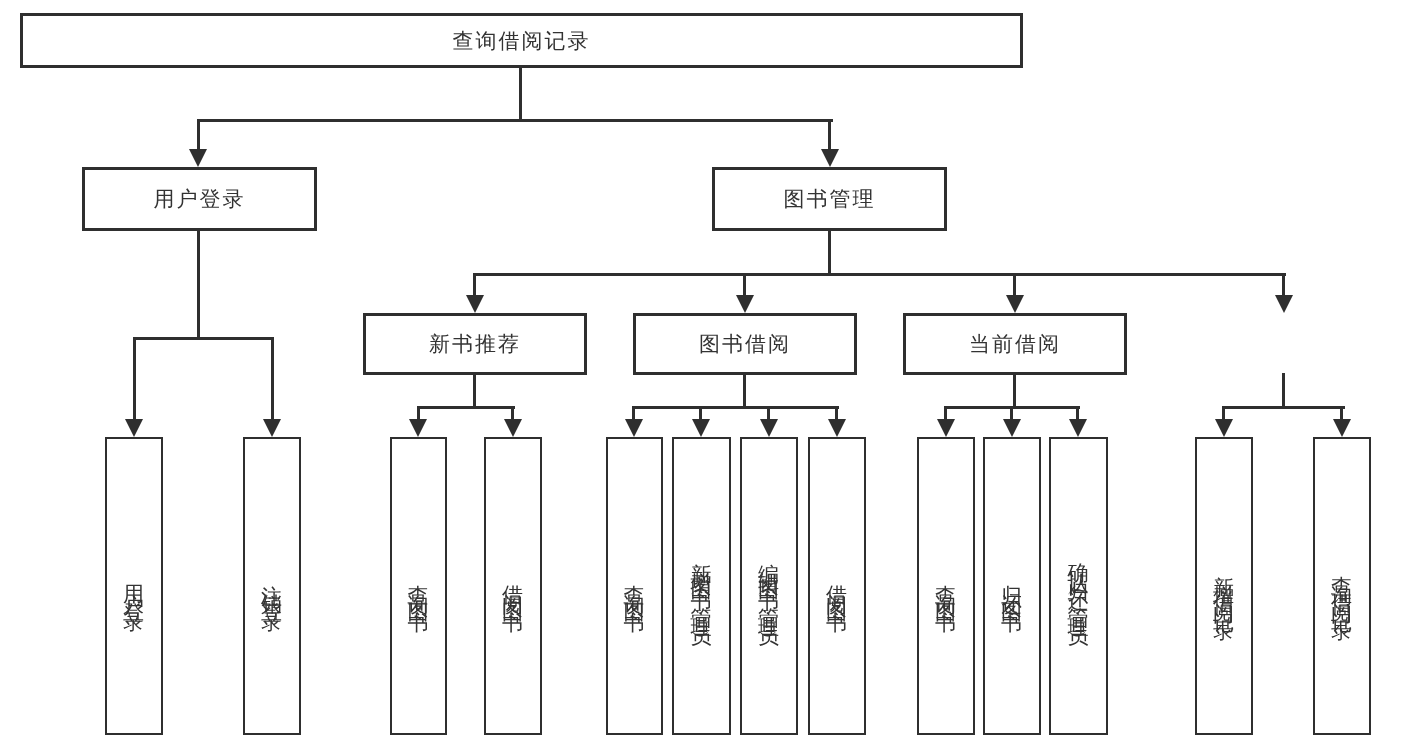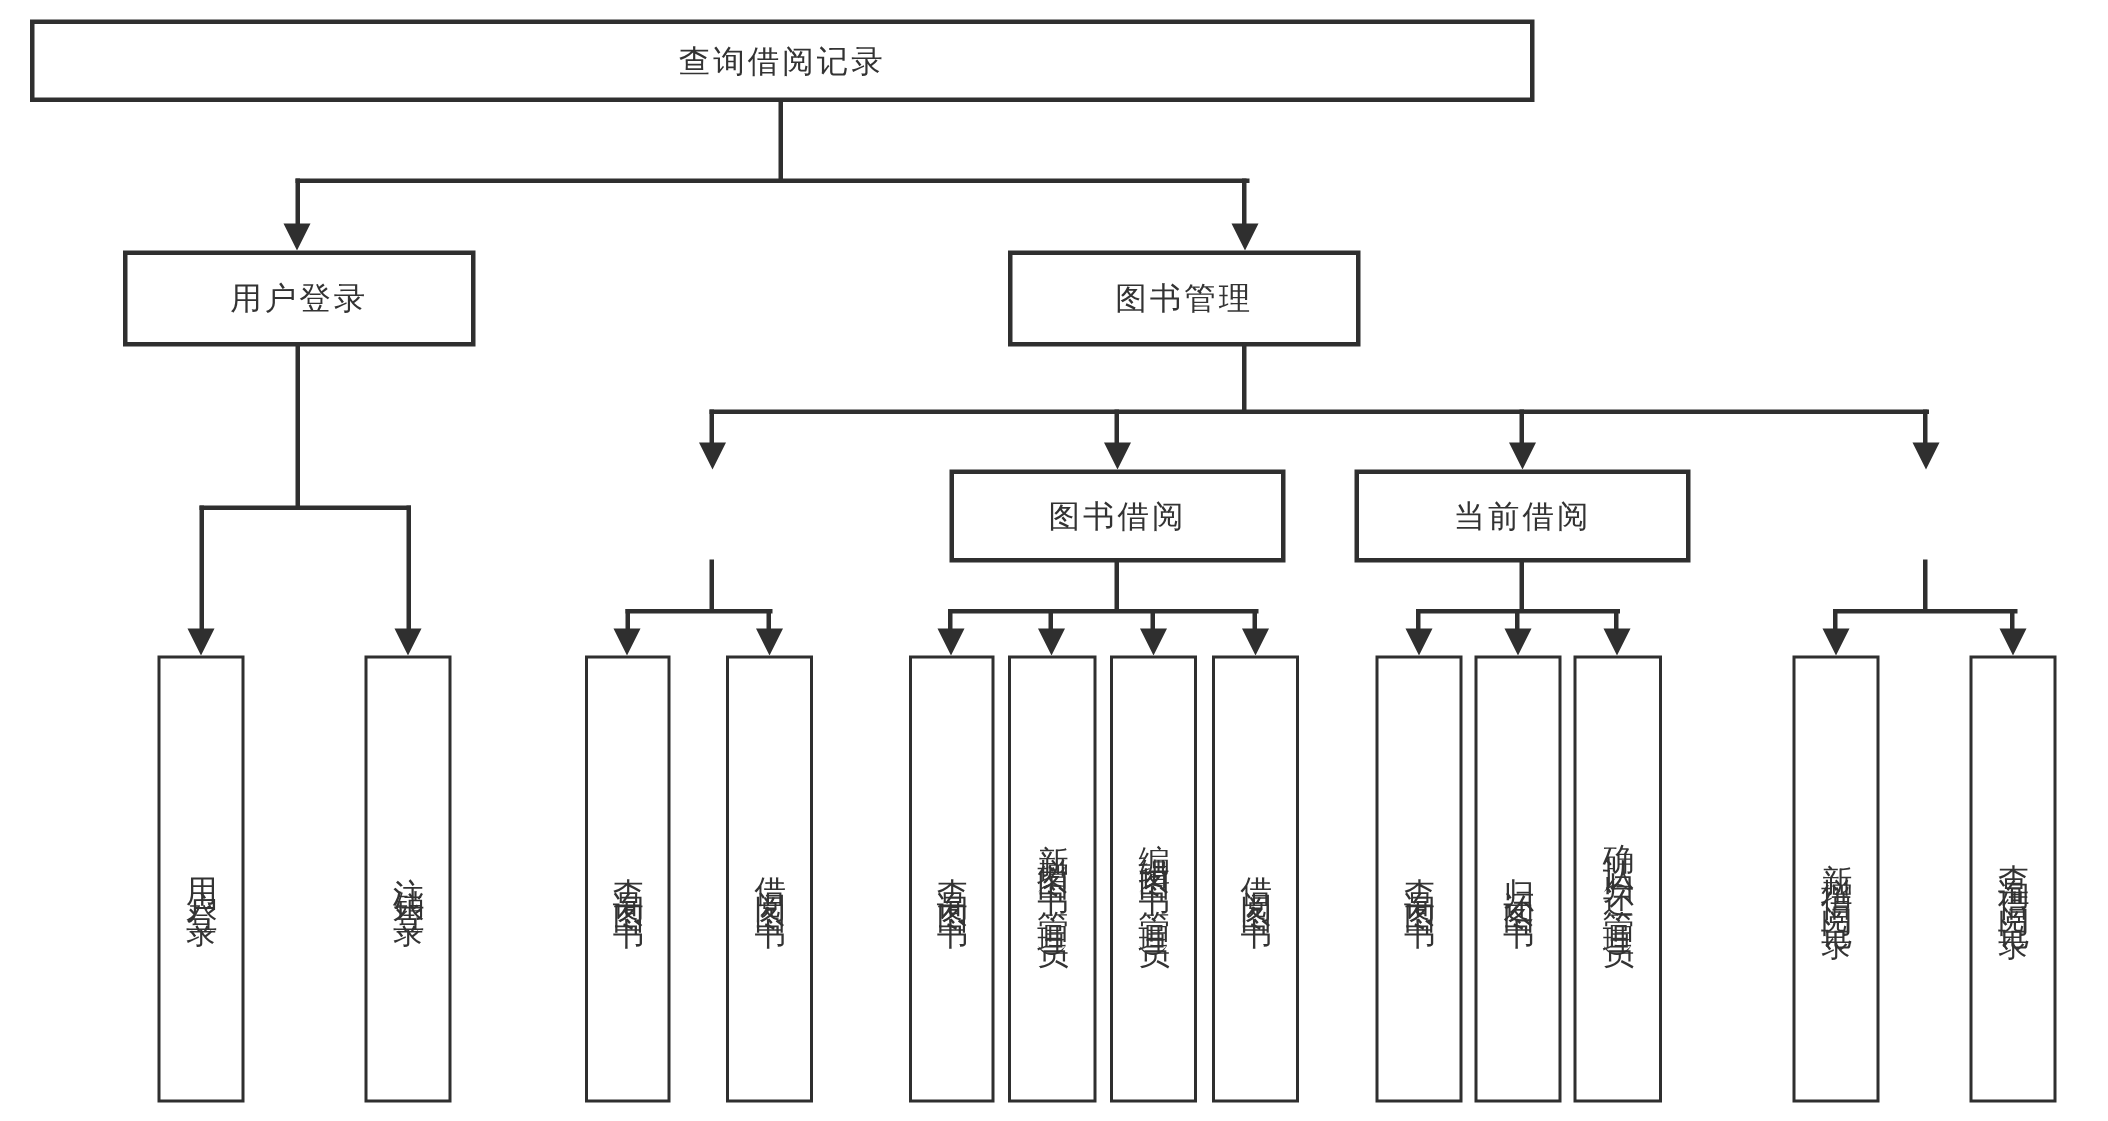--- a/index.html
+++ b/index.html
@@ -43,21 +43,21 @@
   <div class="line" style="left:519px; top:66px; width:3px; height:55px;"></div>
   <div class="line" style="left:197px; top:119px; width:636px; height:3px;"></div>
   <div class="line" style="left:197px; top:119px; width:3px; height:32px;"></div>
   <div class="arrow" style="left:189px; top:149px;"></div>
   <div class="line" style="left:828px; top:119px; width:3px; height:32px;"></div>
   <div class="arrow" style="left:821px; top:149px;"></div>
 
   <div class="hbox" style="left:82px; top:167px; width:235px; height:64px;">
     <span>用户登录</span>
   </div>
-  <div class="hbox" style="left:672px; top:167px; width:235px; height:64px;align-items:center;">
+  <div class="hbox" style="left:712px; top:167px; width:235px; height:64px;align-items:center;">
     <span>图书管理</span>
   </div>
 
   <div class="line" style="left:197px; top:229px; width:3px; height:110px;"></div>
   <div class="line" style="left:133px; top:337px; width:141px; height:3px;"></div>
   <div class="line" style="left:133px; top:337px; width:3px; height:84px;"></div>
   <div class="arrow" style="left:125px; top:419px;"></div>
   <div class="line" style="left:271px; top:337px; width:3px; height:84px;"></div>
   <div class="arrow" style="left:263px; top:419px;"></div>
 
@@ -65,20 +65,23 @@
   <div class="line" style="left:473px; top:273px; width:813px; height:3px;"></div>
   <div class="line" style="left:473px; top:273px; width:3px; height:24px;"></div>
   <div class="arrow" style="left:466px; top:295px;"></div>
   <div class="line" style="left:743px; top:273px; width:3px; height:24px;"></div>
   <div class="arrow" style="left:736px; top:295px;"></div>
   <div class="line" style="left:1013px; top:273px; width:3px; height:24px;"></div>
   <div class="arrow" style="left:1006px; top:295px;"></div>
   <div class="line" style="left:1282px; top:273px; width:3px; height:24px;"></div>
   <div class="arrow" style="left:1275px; top:295px;"></div>
 
+  <div class="hbox" style="left:363px; top:313px; width:224px; height:62px;">
+    <span>新书推荐</span>
+  </div>
   <div class="hbox" style="left:633px; top:313px; width:224px; height:62px;">
     <span>图书借阅</span>
   </div>
   <div class="hbox" style="left:903px; top:313px; width:224px; height:62px;">
     <span>当前借阅</span>
   </div>
 
   <div class="line" style="left:473px; top:373px; width:3px; height:35px;"></div>
   <div class="line" style="left:417px; top:406px; width:98px; height:3px;"></div>
   <div class="line" style="left:417px; top:406px; width:3px; height:15px;"></div>

